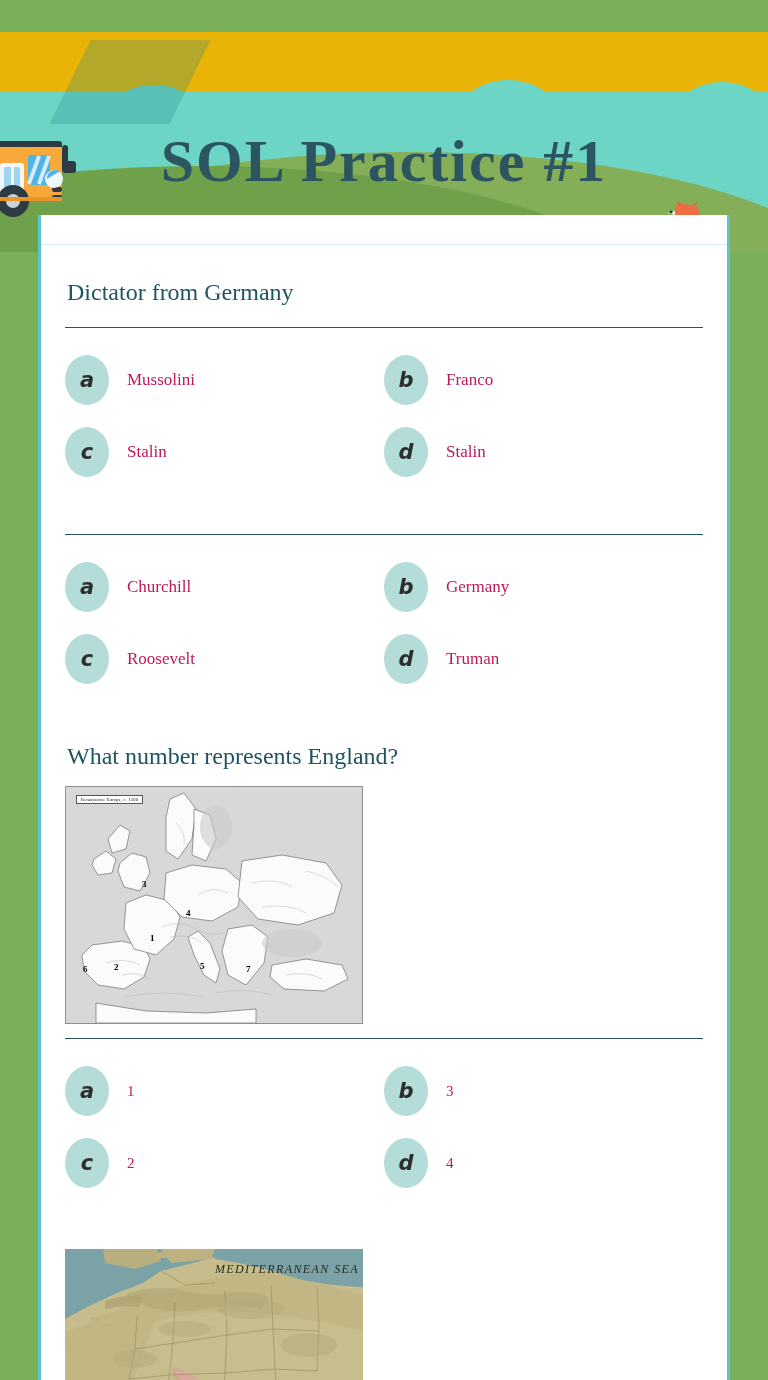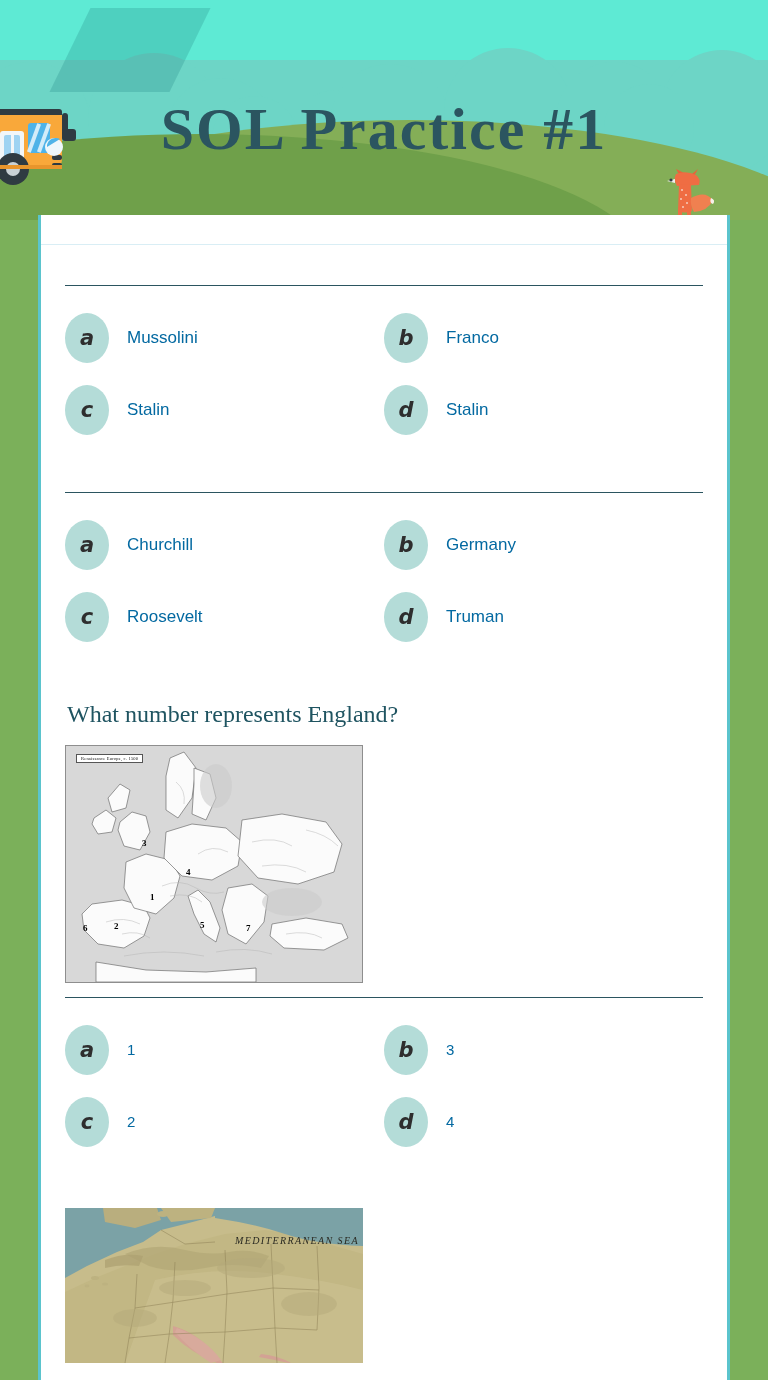--- a/index.html
+++ b/index.html
@@ -22,22 +22,23 @@
     height: 1380px;
     background: #7bb05a;
     overflow: hidden;
   }
 
   
   .banner {
     position: relative;
     width: 768px;
     height: 220px;
-    background: #5eead4;
+    background: #eab308;
     overflow: hidden;
+    margin-top: 32px;
   }
 
   
   .cloud-band {
     position: absolute;
     left: 0;
     top: 60px;
     width: 768px;
     height: 130px;
     background: #6dd5c6;
@@ -180,23 +181,23 @@
     display: flex;
     align-items: center;
     justify-content: center;
     font-family: "DejaVu Sans", sans-serif;
     font-style: italic;
     font-weight: 700;
     font-size: 21px;
     color: #2e2e2e;
   }
   .opt-label {
-    font-family: Liberation Sans, sans-serif;
+    font-family: Liberation Serif, serif;
     font-size: 17px;
-    color: #0369a1;
+    color: #be185d;
   }
   .options.numeric .opt-label { font-size: 15px; }
 
   
   .europe-map {
     position: relative;
     width: 298px;
     height: 238px;
     background: #d6d6d6;
     border: 1px solid #8e8e8e;
@@ -234,21 +235,21 @@
   }
   .africa-map svg { display: block; }
   .af-label {
     position: absolute;
     font-family: "Liberation Serif", serif;
     font-style: italic;
     color: #2a2a22;
     letter-spacing: 1.4px;
     white-space: nowrap;
   }
-  .af-med  { right: 4px; top: 27px; font-size: 10px; }
+  .af-med  { right: 4px; top: 13px; font-size: 12px; }
 </style>
 </head>
 <body>
 
 <div class="page">
 
   <div class="banner">
 
     <div class="cloud-band"></div>
     <div class="cloud" style="left:-30px;  top:62px;  width:120px; height:120px;"></div>
@@ -322,20 +323,21 @@
 
     <h1 class="banner-title">SOL Practice #1</h1>
   </div>
 
   <div class="card">
     <div class="card-topbar"></div>
 
     <div class="card-body">
 
       <section class="question-block">
+        <div class="q-text">Dictator from Germany</div>
         <hr class="q-rule">
         <div class="options">
           <div class="option">
             <span class="opt-bubble">a</span>
             <span class="opt-label">Mussolini</span>
           </div>
           <div class="option">
             <span class="opt-bubble">b</span>
             <span class="opt-label">Franco</span>
           </div>

